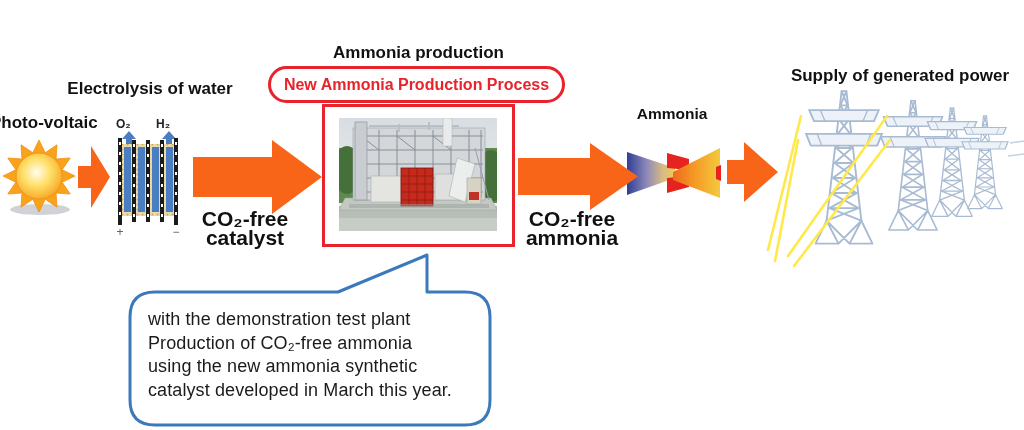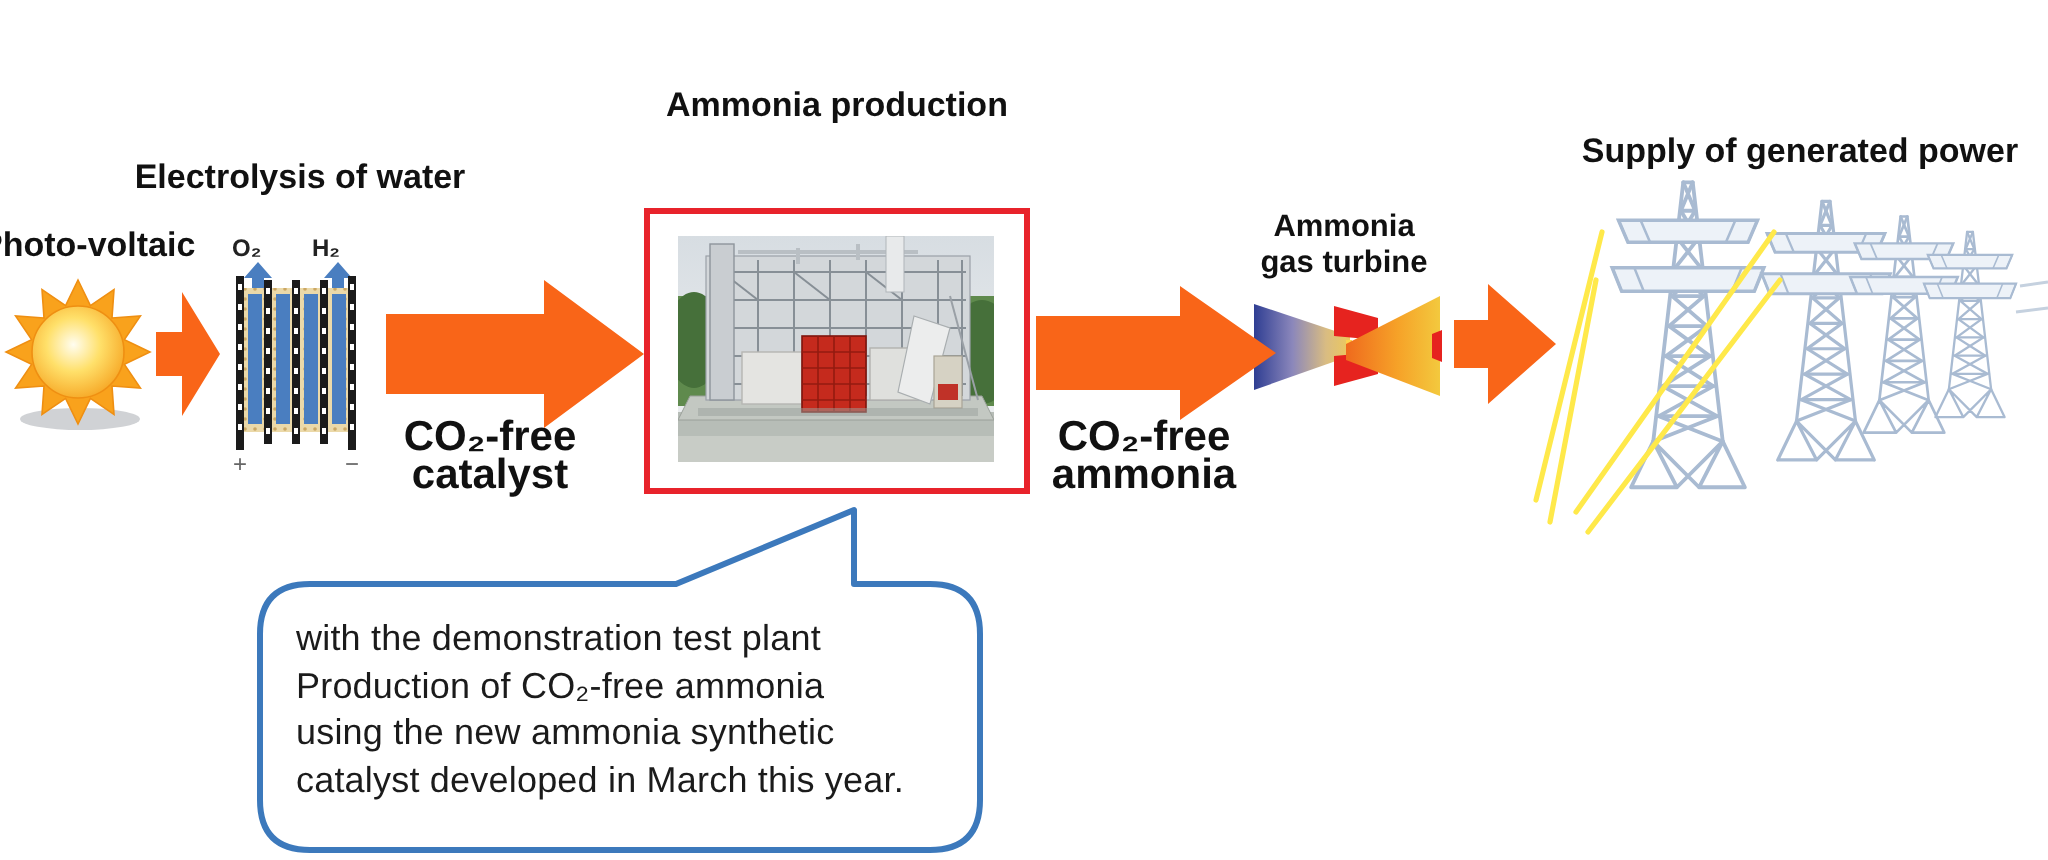--- a/index.html
+++ b/index.html
@@ -106,20 +106,21 @@
     <polygon points="0,17 79,17 79,0 129,37 79,74 79,57 0,57"></polygon>
   </svg>
 
   <div class="lbl flow-lbl" style="left:198px;top:209px;width:94px;">
     <div>CO₂-free</div>
     <div>catalyst</div>
   </div>
 
   <div class="lbl t17" style="left:316px;top:43px;width:205px;">Ammonia production</div>
 
+  <div class="badge">New Ammonia Production Process</div>
 
   <div class="plantbox">
     <svg class="abs" style="left:14px;top:11px;" width="158" height="113" viewBox="0 0 158 113">
       <defs>
         <linearGradient id="skyg" x1="0" y1="0" x2="0" y2="1">
           <stop offset="0" stop-color="#D7DDE2"></stop>
           <stop offset="1" stop-color="#F0F2F3"></stop>
         </linearGradient>
       </defs>
       <rect x="0" y="0" width="158" height="113" fill="url(#skyg)"></rect>
@@ -179,21 +180,20 @@
     <polygon points="0,15 72,15 72,0 120,33.5 72,67 72,52 0,52"></polygon>
   </svg>
 
   <div class="lbl flow-lbl" style="left:522px;top:209px;width:100px;">
     <div>CO₂-free</div>
     <div>ammonia</div>
   </div>
 
   <div class="lbl turbine-lbl" style="left:612px;top:105px;width:120px;">
     <div>Ammonia</div>
-    <div>gas turbine</div>
   </div>
 
   <svg class="abs" style="left:625px;top:147px;" width="98" height="52" viewBox="0 0 98 52">
     <defs>
       <linearGradient id="tg1" x1="0" y1="0" x2="1" y2="0">
         <stop offset="0" stop-color="#2F3E93"></stop>
         <stop offset="0.4" stop-color="#8B87BB"></stop>
         <stop offset="0.75" stop-color="#D9BC82"></stop>
         <stop offset="1" stop-color="#EDC95C"></stop>
       </linearGradient>

